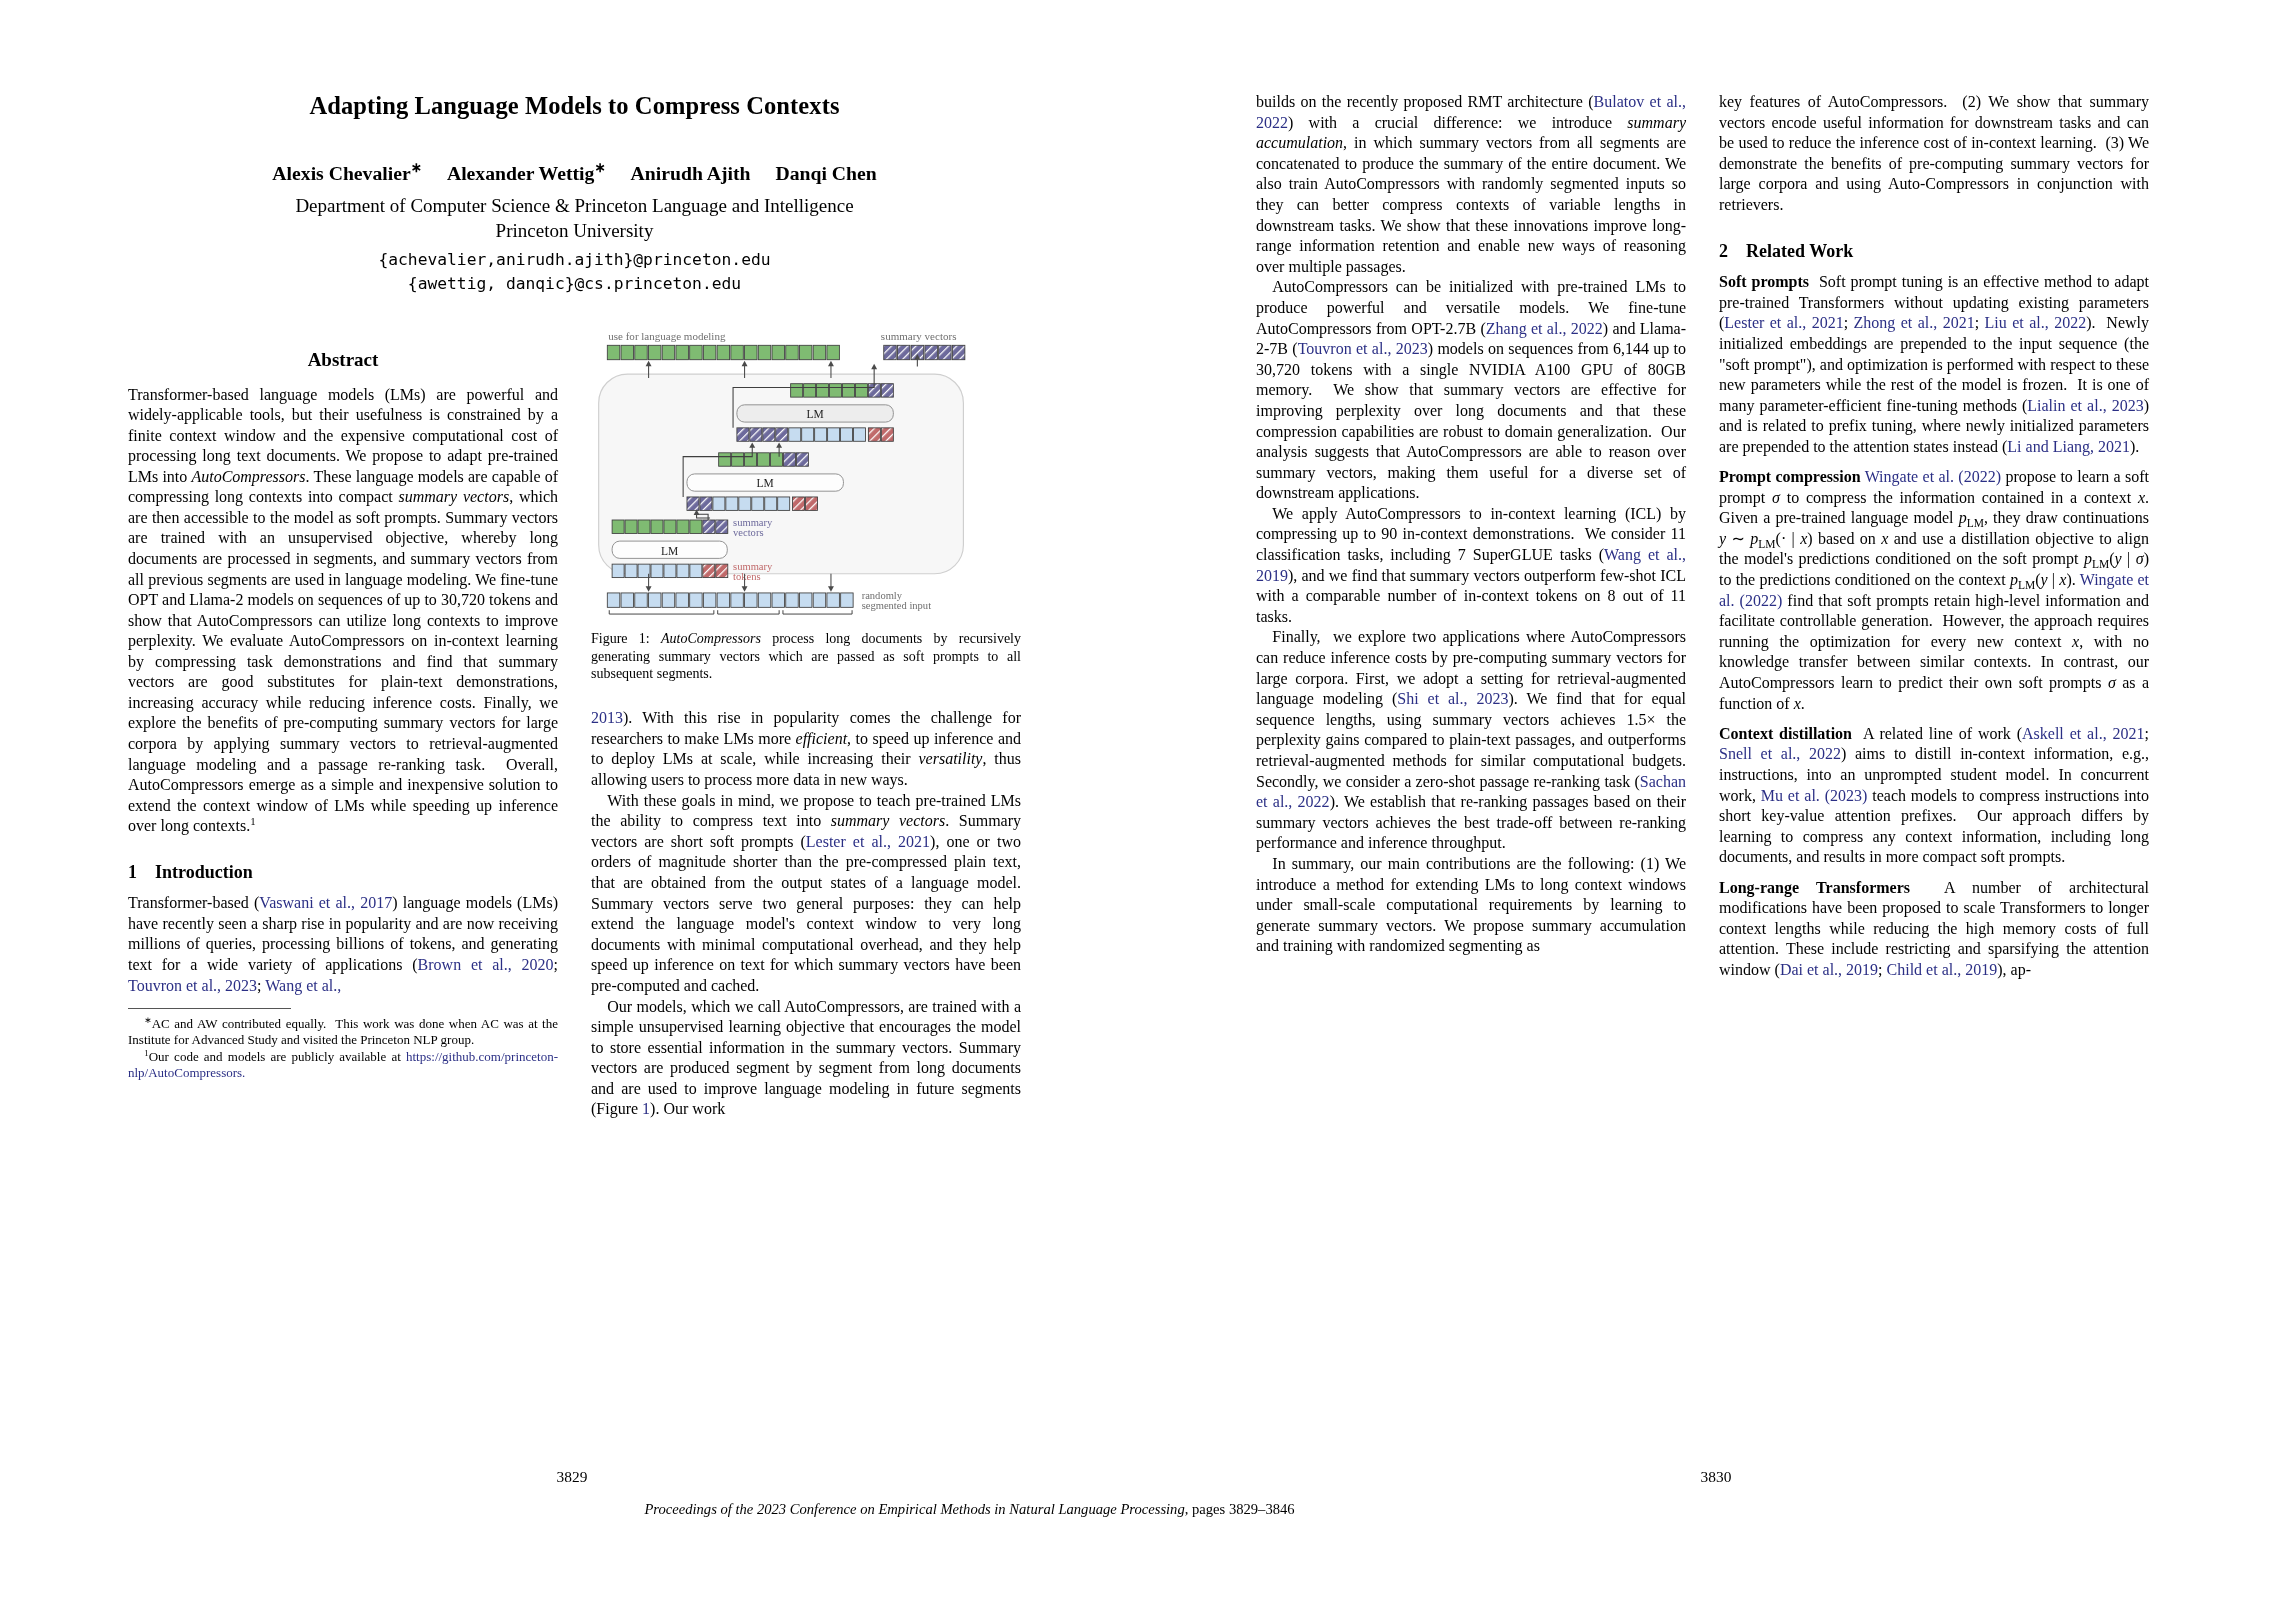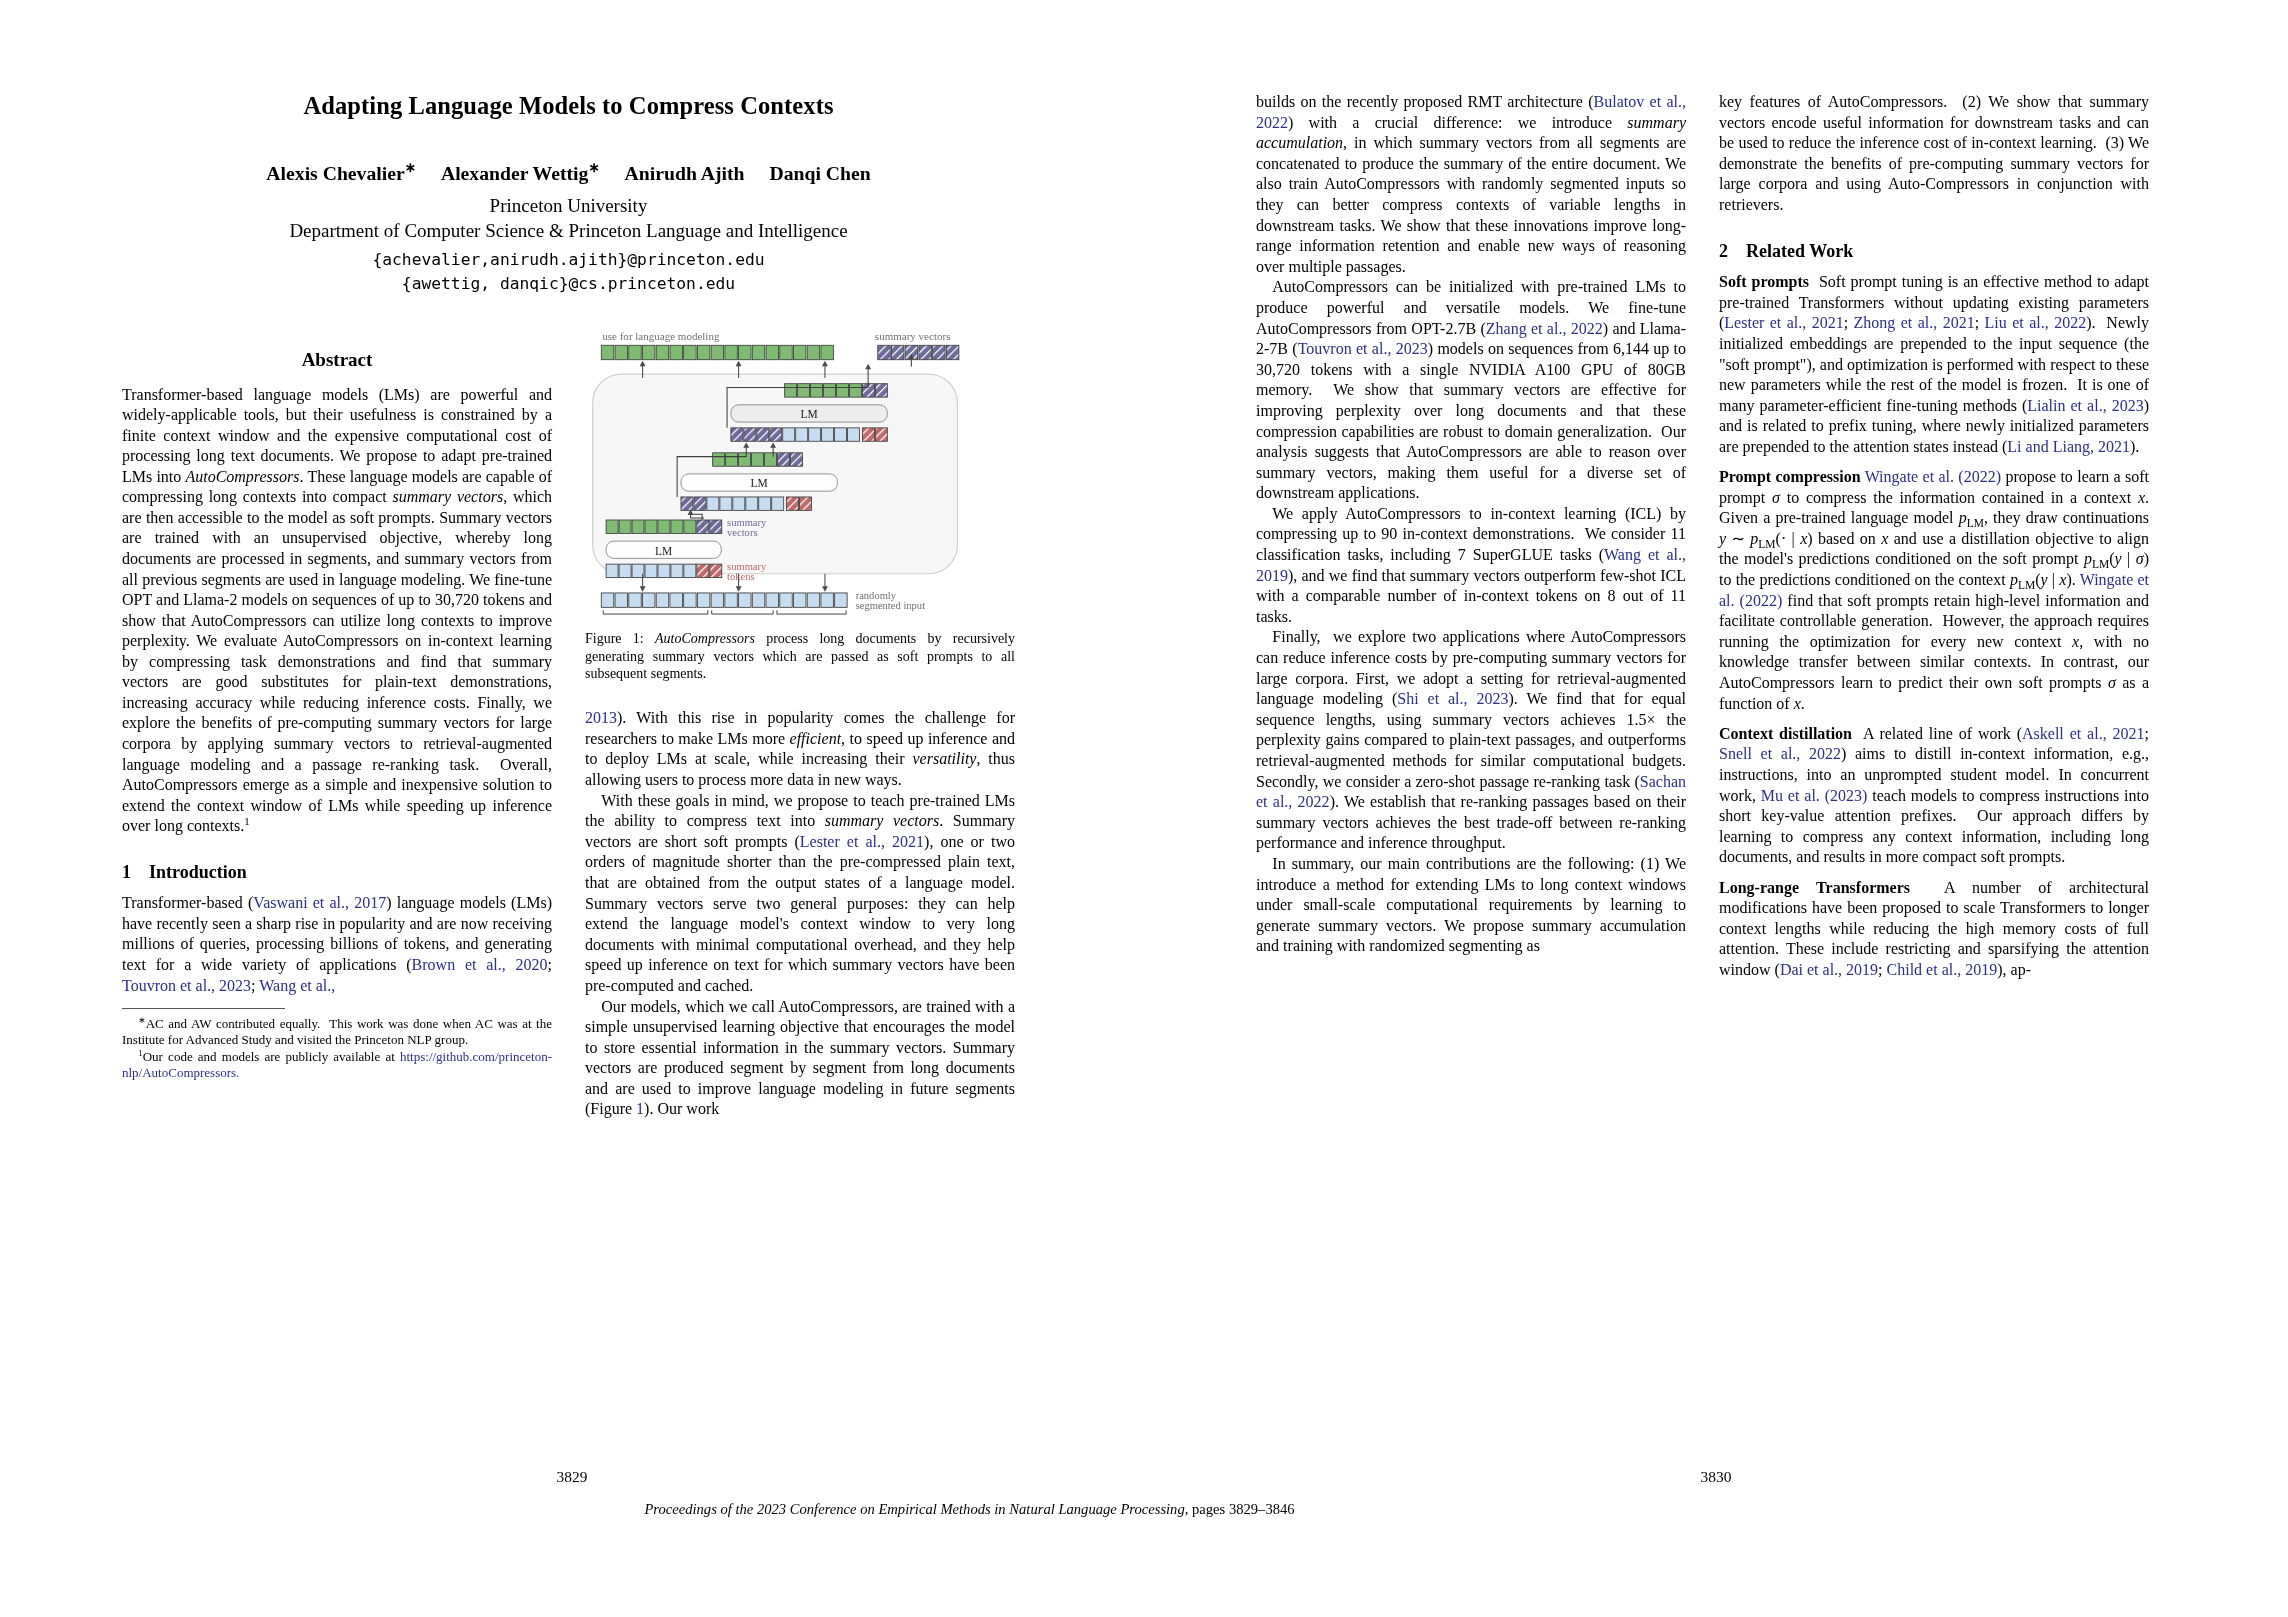--- a/index.html
+++ b/index.html
@@ -1,19 +1,19 @@
 <!DOCTYPE html>
 <html><head>
 <meta charset="utf-8">
 <style>
   html,body{margin:0;padding:0;background:#ffffff;}
   body{width:2288px;height:1618px;font-family:"Liberation Serif",serif;color:#000;}
   .spread{position:relative;width:2288px;height:1618px;display:flex;}
   .page{position:relative;width:1144px;height:1618px;box-sizing:border-box;}
-  .page-inner{position:absolute;left:122px;top:92px;width:893px;}
+  .page-inner{position:absolute;left:128px;top:92px;width:893px;}
   .page-right .page-inner{left:112px;top:92px;width:898px;}
 
   .title{font-size:24.5px;font-weight:bold;text-align:center;letter-spacing:0.1px;margin:0 0 0 0;}
   .authors{font-size:19.7px;font-weight:bold;text-align:center;margin-top:42px;}
   .authors span.sep{display:inline-block;width:25px;}
   .affil{font-size:19px;text-align:center;margin-top:7.7px;line-height:1.33;}
   .emails{font-family:"DejaVu Sans Mono",monospace;font-size:16.3px;text-align:center;line-height:1.45;margin-top:4.8px;}
 
   .cols{display:flex;gap:33px;margin-top:33px;}
   .col{width:430px;}
@@ -60,22 +60,22 @@
   <div class="page page-left">
     <div class="page-inner">
 
       <div class="title">Adapting Language Models to Compress Contexts</div>
 
       <div class="authors">
         <span>Alexis Chevalier<sup>∗</sup></span><span class="sep"></span><span>Alexander Wettig<sup>∗</sup></span><span class="sep"></span><span>Anirudh Ajith</span><span class="sep"></span><span>Danqi Chen</span>
       </div>
 
       <div class="affil">
+        <div>Department of Computer Science &amp; Princeton Language and Intelligence</div>
         <div>Princeton University</div>
-        <div>Department of Computer Science &amp; Princeton Language and Intelligence</div>
       </div>
 
       <div class="emails">
         <div>{achevalier,anirudh.ajith}@princeton.edu</div>
         <div>{awettig, danqic}@cs.princeton.edu</div>
       </div>
 
       <div class="cols">
 
         <div class="col">

